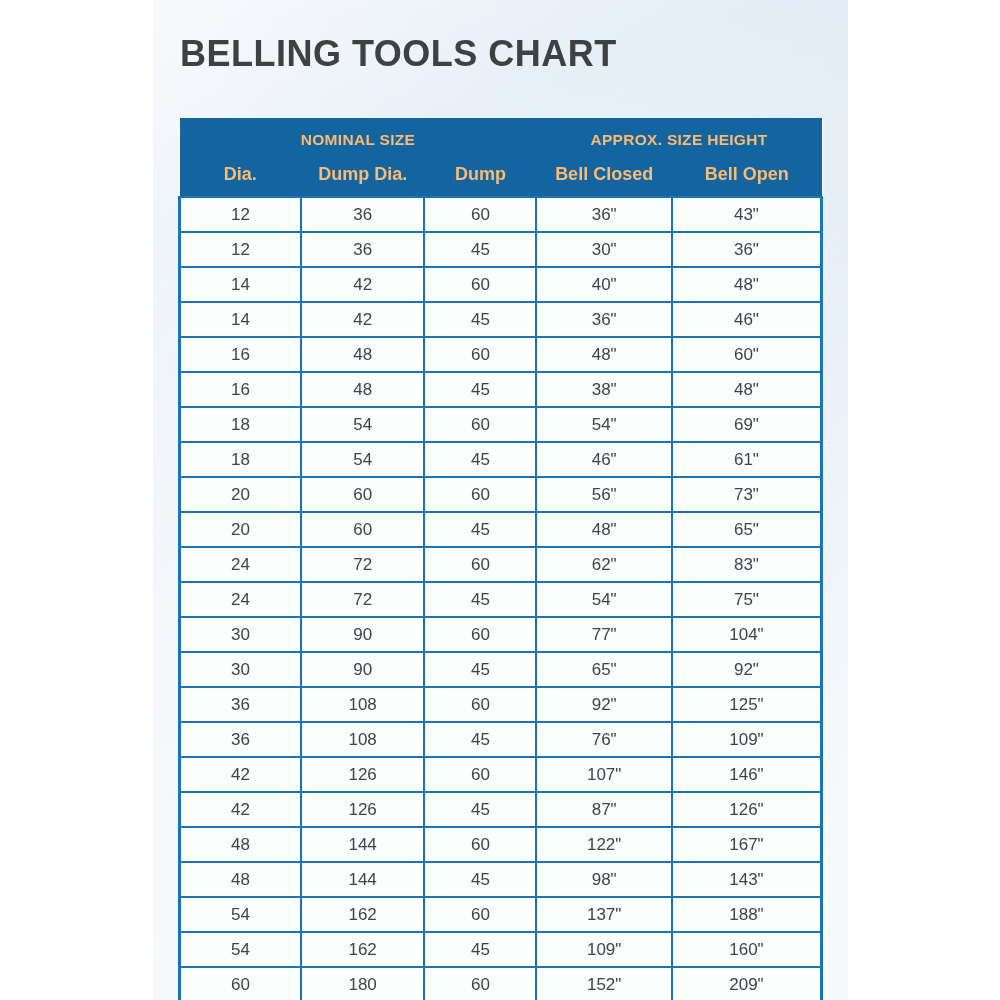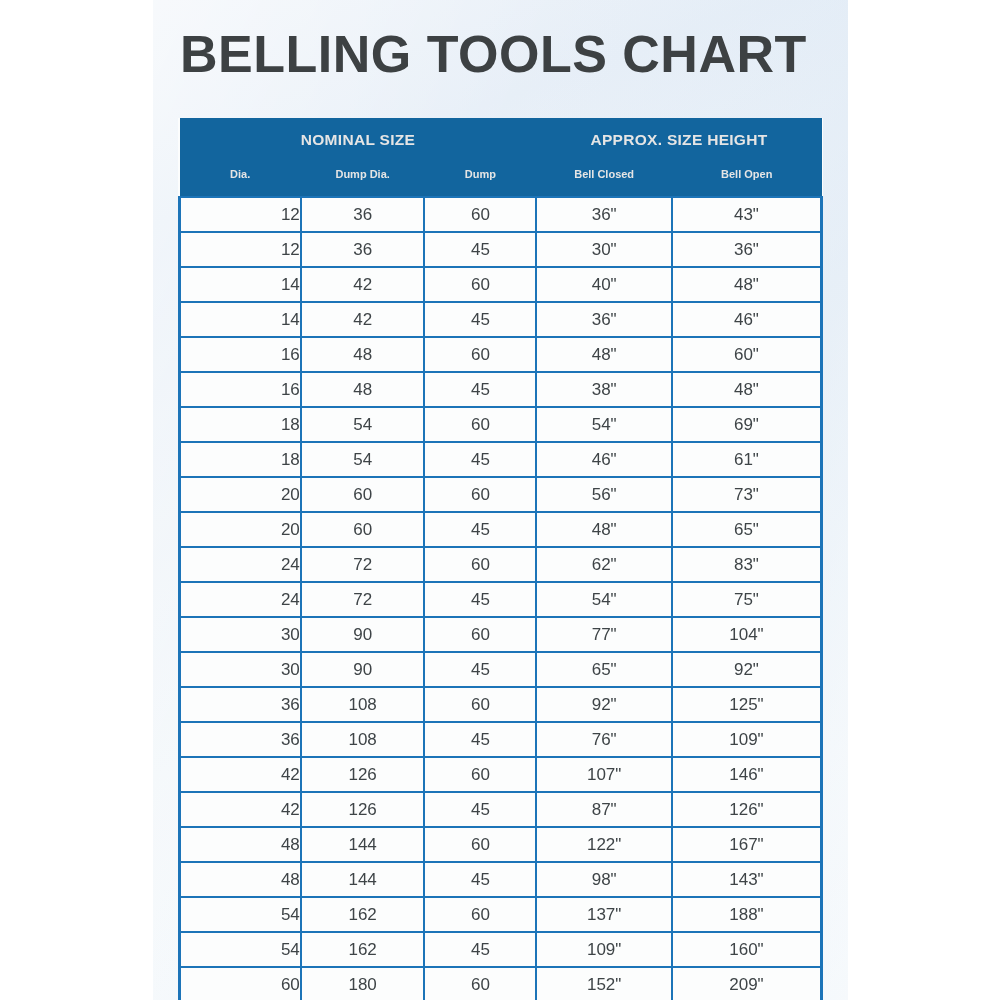--- a/index.html
+++ b/index.html
@@ -48,21 +48,21 @@
       rgba(255,255,255,0.05) 35%,
       rgba(221,233,245,0.45) 70%,
       rgba(255,255,255,0.30) 100%);
     pointer-events: none;
   }
 
   #title {
     position: absolute;
     left: 180px;
     top: 28px;
-    font-size: 52px;
+    font-size: 36px;
     line-height: 52px;
     font-weight: bold;
     letter-spacing: 0.5px;
     color: #3d4143;
     white-space: nowrap;
     z-index: 3;
   }
 
   #table-wrap {
     position: absolute;
@@ -80,58 +80,58 @@
   }
 
   table.chart col.c-dia       { width: 103px; }
   table.chart col.c-bell      { width: 105px; }
   table.chart col.c-angle     { width: 95px; }
   table.chart col.c-closed    { width: 115px; }
   table.chart col.c-open      { width: 127px; }
 
   thead th {
     background: #12659e;
-    color: #e5e5e5;
+    color: #fdba74;
     border: none;
     padding: 0;
     font-weight: bold;
     text-align: center;
   }
 
   th.group {
     height: 36px;
     font-size: 15.5px;
     letter-spacing: 0.3px;
     vertical-align: middle;
     padding-top: 4px;
   }
 
   th.colhead {
     height: 32px;
-    font-size: 11px;
+    font-size: 18px;
     vertical-align: middle;
     padding-bottom: 6px;
   }
 
   tbody td {
     height: 33px;
     border: 2px solid #1c74b8;
     text-align: center;
     vertical-align: middle;
     font-size: 17px;
     color: #3e4447;
     background: #fcfdfd;
     padding: 0;
     font-weight: normal;
   }
 
   
   tbody tr:first-child td { border-top: 2px solid #1c74b8; }
   tbody tr:last-child td  { border-bottom: 3px solid #1c74b8; }
-  tbody td:first-child    { border-left: 3px solid #1c74b8; text-align: right; }
+  tbody td:first-child    { border-left: 3px solid #1c74b8; }
   tbody td:last-child     { border-right: 3px solid #1c74b8; }
 </style>
 </head>
 <body>
 
 <div id="page">
 
   <div id="panel"></div>
 
   <div id="title">BELLING TOOLS CHART</div>

